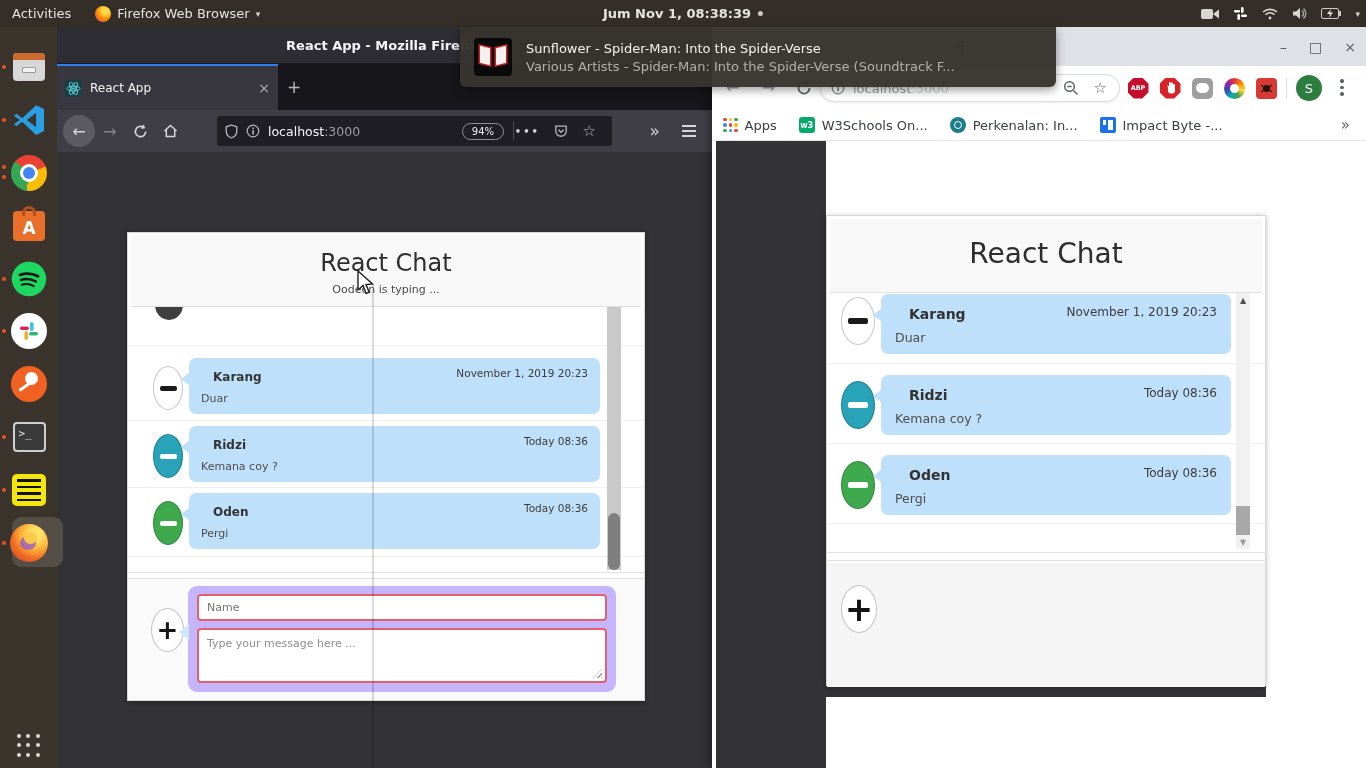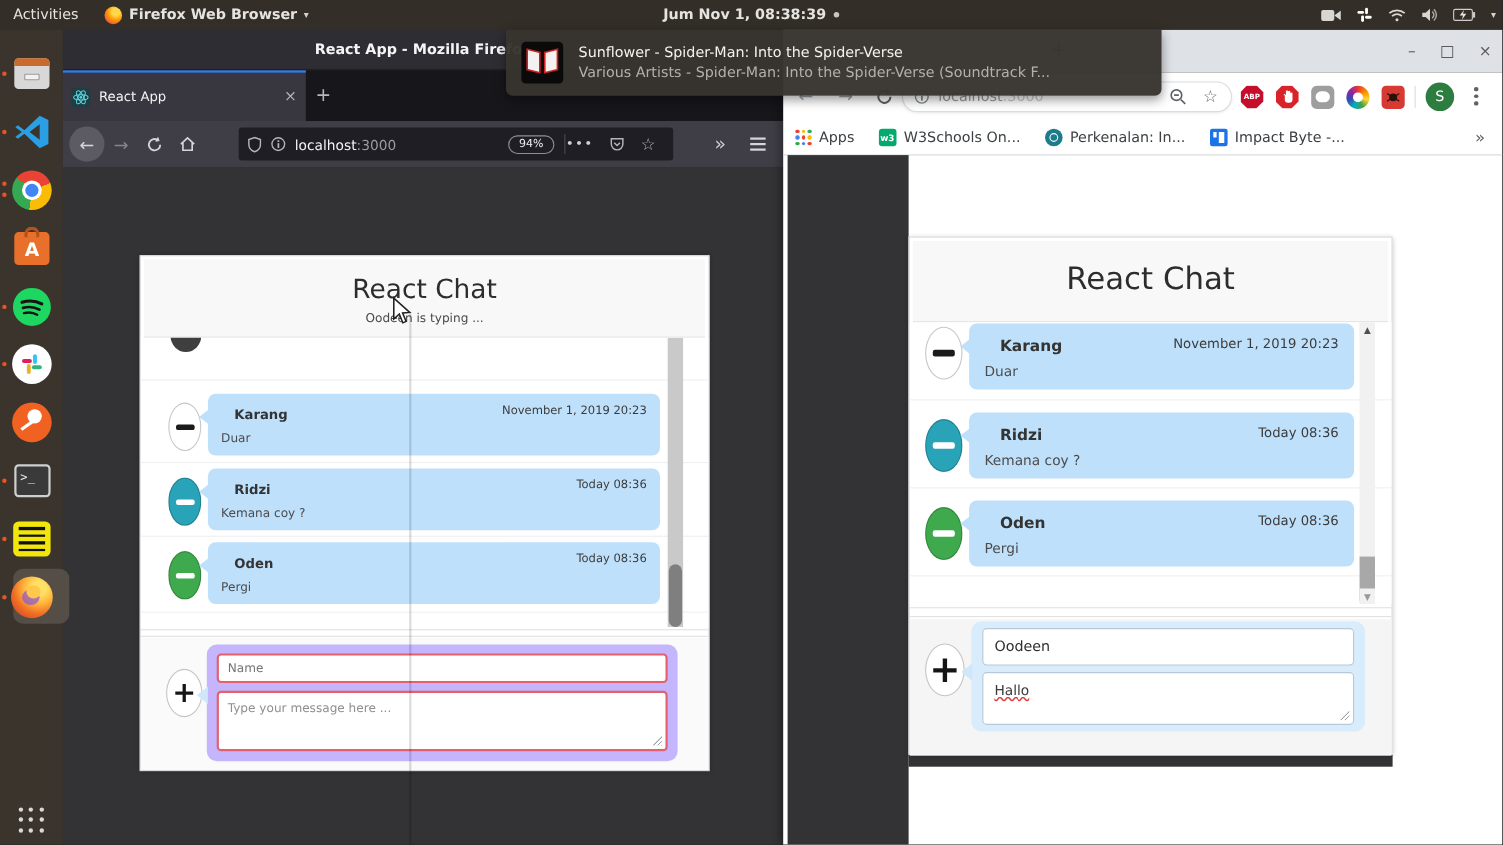--- a/index.html
+++ b/index.html
@@ -120,21 +120,21 @@
 
 <div class="screen">
 
   <div class="topbar">
     <div class="tb-item">
       <span>Activities</span>
     </div>
     <div class="tb-item">
       <span style="width:16px;height:16px;border-radius:50%;
         background:radial-gradient(circle at 65% 30%,#ffd84a 0 22%,#ff9500 50%,#e3554a 80%,#c6393f 100%);display:inline-block;"></span>
-      <span style="font-weight:bold">Firefox Web Browser</span>
+      <span style="font-weight:normal">Firefox Web Browser</span>
       <span class="caret">▾</span>
     </div>
     <div class="tb-clock">
       <span>Jum Nov  1, 08:38:39</span>
       <span class="tb-dot"></span>
     </div>
     <div class="tb-right">
       <span>
         <svg width="18" height="12">
             <rect x="0" y="1" width="12" height="10" rx="2" fill="#d8d6d3"></rect>
@@ -587,28 +587,20 @@
             </div>
         </div>
         <div class="sepzone" style="height:14px;">
           <div class="sepline" style="top:3px"></div>
             <div class="sepline" style="top:11px"></div>
         </div>
         <div class="footer" style="height:124px;background:#f5f5f5;">
           <span class="plus" style="left:14px;top:22px;width:36px;height:48px;font-size:34px;">
             <span>+</span>
           </span>
-          <div class="fbub" style="left:56px;right:24px;top:2px;height:100px;background:#d9ecfc;">
-            <input style="position: absolute; left: 10px; right: 10px; top: 6px; height: 34px; width: calc(100% - 20px); border: 1px solid rgb(183, 201, 216); border-radius: 4px; font-size: 13px; padding: 0px 10px; color: rgb(46, 46, 46); outline: none; font-family: &quot;DejaVu Sans&quot;, sans-serif; background: rgb(255, 255, 255);" value="Oodeen">
-            <div style="position:absolute;left:10px;right:10px;top:46px;height:48px;background:#fff;
-              border:1px solid #b7c9d8;border-radius:4px;font-size:12.5px;padding:8px 10px;color:#3a3a3a;">
-              <span style="text-decoration:underline;text-decoration-style:wavy;text-decoration-color:#e03a3a;">Hallo</span>
-              <span class="rz"></span>
-            </div>
-          </div>
         </div>
       </div>
     </div>
   </div>
 
   <div class="artifact"></div>
 
   <div class="toast">
     <span class="toast-icon">
       <span style="left:6px;transform:skewY(14deg);"></span>

